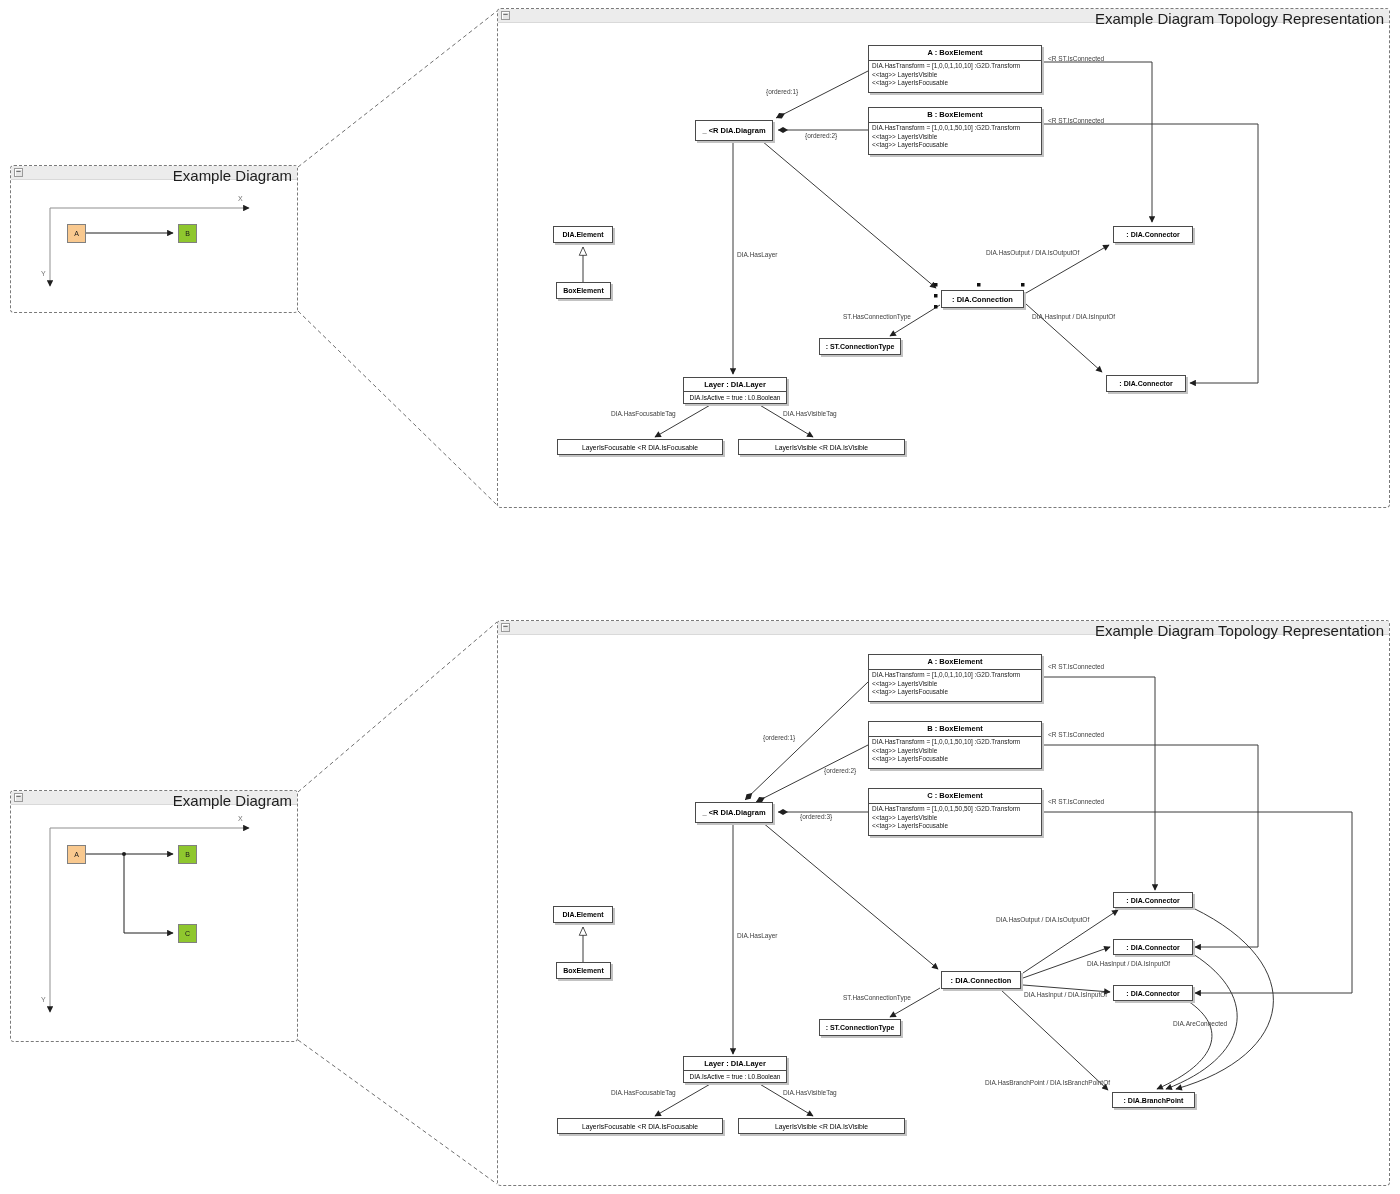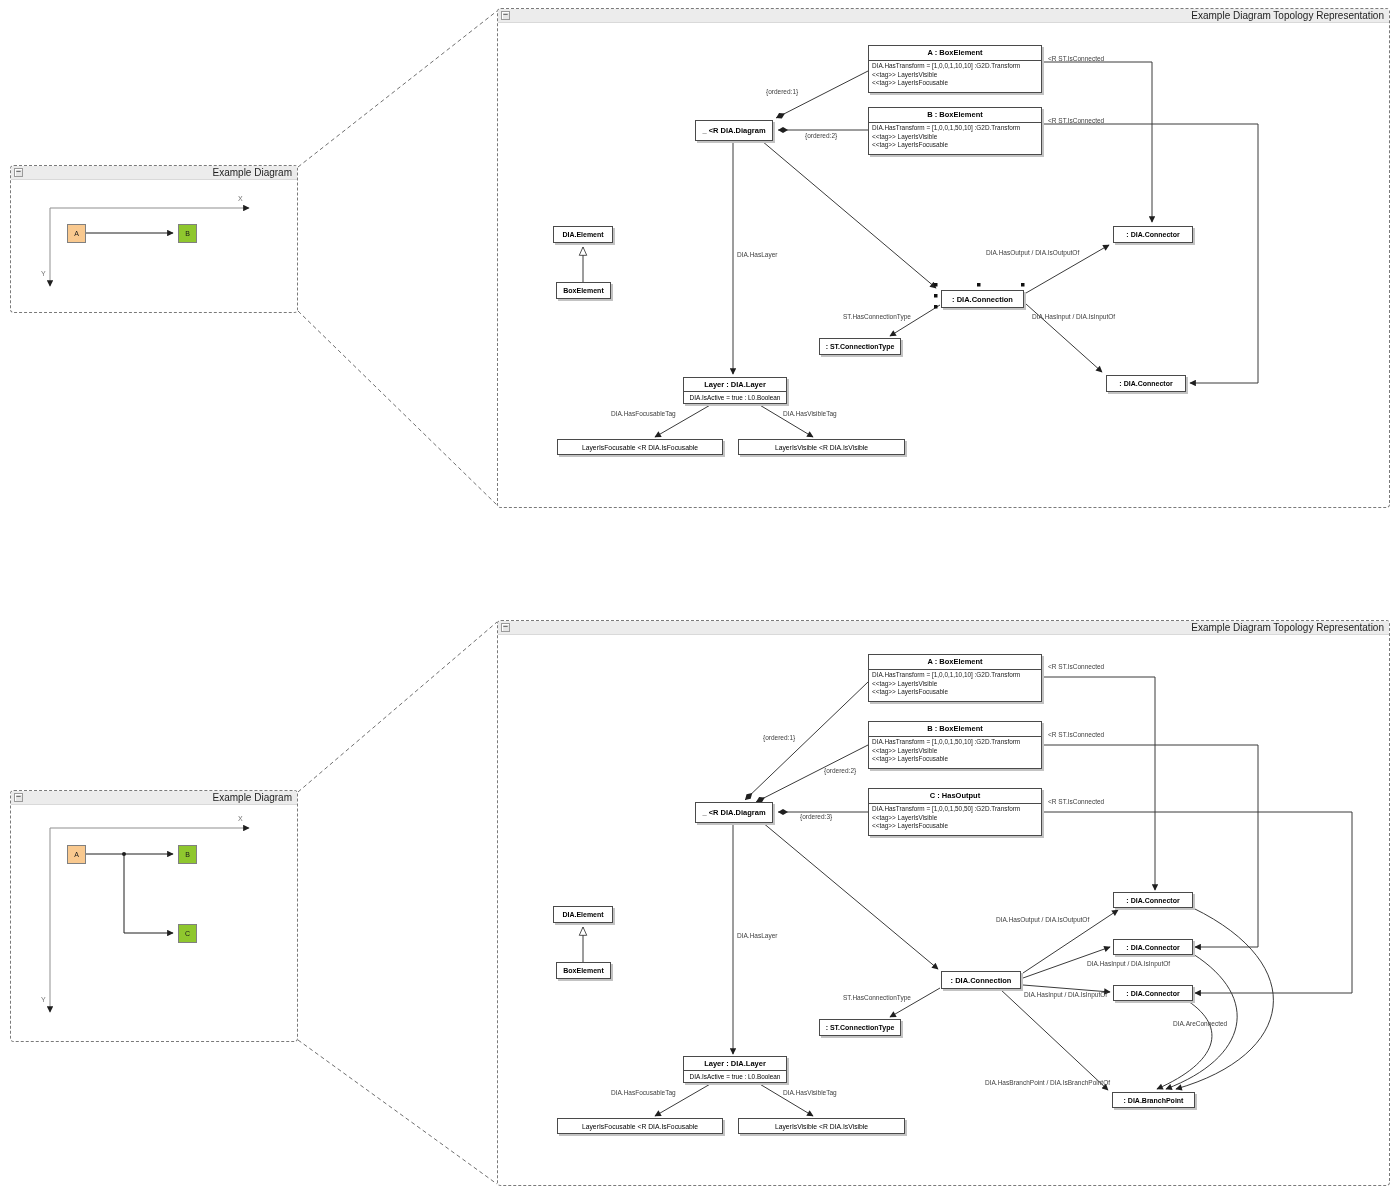--- a/index.html
+++ b/index.html
@@ -2,21 +2,21 @@
 <html style="--titlebar: #ECECEC; --node_a_fill: #F9C98F; --node_bc_fill: #8FC72E; --edge_line: #3A3A3A;"><head>
 <meta charset="utf-8">
 <style>
   html,body{margin:0;padding:0;background:#fff;}
   #stage{position:relative;width:1400px;height:1194px;background:#fff;overflow:hidden;
          font-family:"Liberation Sans",sans-serif;}
   svg.overlay{position:absolute;left:0;top:0;z-index:5;pointer-events:none;}
   .win{position:absolute;border:1px dashed #7a7a7a;border-radius:4px;background:#fff;box-sizing:border-box;}
   .win-bar{position:absolute;left:0;top:0;right:0;height:13px;background:var(--titlebar,#ececec);
            border-bottom:1px solid #d9d9d9;border-radius:3px 3px 0 0;}
-  .win-title{position:absolute;right:5px;top:1px;font-size:10px;color:#1d1d1d;white-space:nowrap;text-align:center;}
+  .win-title{position:absolute;right:5px;top:1px;font-size:15px;color:#1d1d1d;white-space:nowrap;text-align:center;}
   .min-btn{position:absolute;left:3px;top:2px;width:9px;height:9px;background:#e6e6e6;
            border:1px solid #9a9a9a;box-shadow:inset 1px 1px 0 #fff;box-sizing:border-box;
            font-size:9px;line-height:5px;text-align:center;color:#111;}
   .ubox{position:absolute;background:#fff;border:1px solid #4a4a4a;box-shadow:2px 2px 0 #c3c3c3;
         box-sizing:border-box;z-index:10;}
   .ubox-title{font-size:7.5px;font-weight:bold;text-align:center;white-space:nowrap;color:#000;}
   .ubox-sep{border-bottom:1px solid #4a4a4a;}
   .ubox-attrs{padding:1px 3px 2px 3px;}
   .ubox-attrs div{font-size:6.4px;line-height:8.6px;white-space:nowrap;color:#1a1a1a;}
   .onerow{display:flex;align-items:center;justify-content:center;}
@@ -236,21 +236,21 @@
   <div class="ubox" style="left:868px;top:721px;width:174px;height:48px;">
     <div class="ubox-title ubox-sep" style="line-height:14px;">B : BoxElement</div>
     <div class="ubox-attrs">
       <div>DIA.HasTransform = [1,0,0,1,50,10] :G2D.Transform</div>
         <div>&lt;&lt;tag&gt;&gt; LayerIsVisible</div>
         <div>&lt;&lt;tag&gt;&gt; LayerIsFocusable</div>
     </div>
     </div>
 
   <div class="ubox" style="left:868px;top:788px;width:174px;height:48px;">
-    <div class="ubox-title ubox-sep" style="line-height:14px;">C : HasOutput</div>
+    <div class="ubox-title ubox-sep" style="line-height:14px;">C : BoxElement</div>
     <div class="ubox-attrs">
       <div>DIA.HasTransform = [1,0,0,1,50,50] :G2D.Transform</div>
         <div>&lt;&lt;tag&gt;&gt; LayerIsVisible</div>
         <div>&lt;&lt;tag&gt;&gt; LayerIsFocusable</div>
     </div>
     </div>
 
   <div class="ubox onerow" style="left:553px;top:906px;width:60px;height:17px;">
     <div class="ubox-title" style="font-size:7px;">DIA.Element</div>
     </div>

